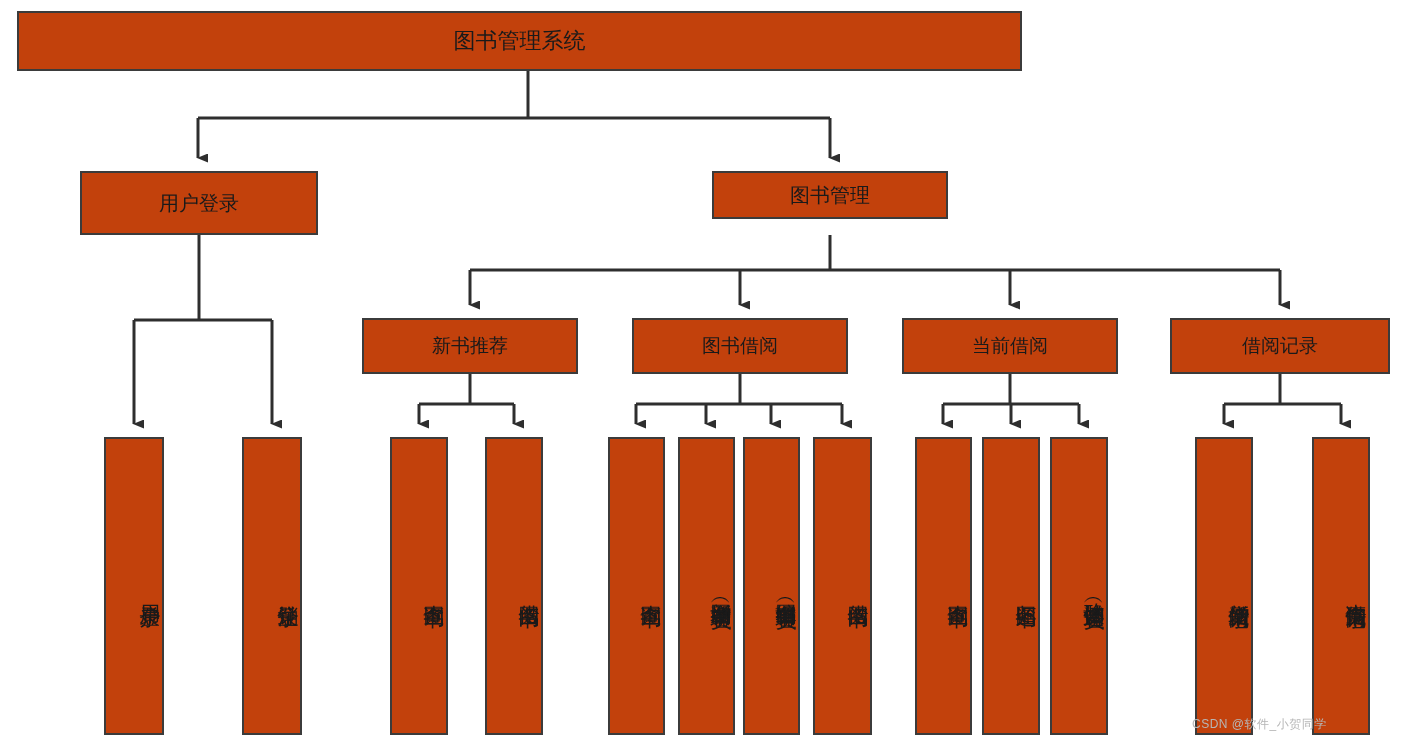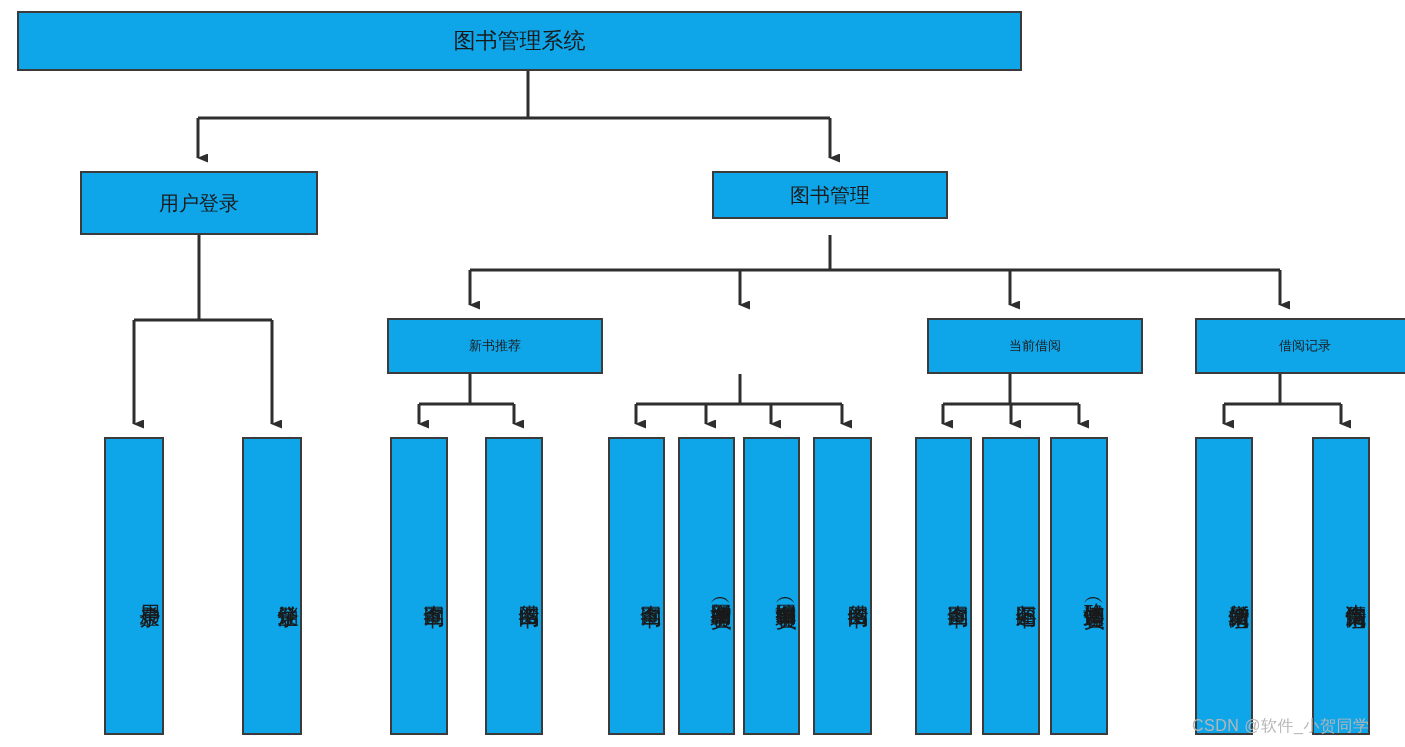--- a/index.html
+++ b/index.html
@@ -21,51 +21,50 @@
     position: absolute;
     left: 0;
     top: 0;
     width: 1405px;
     height: 747px;
   }
   .node {
     position: absolute;
     box-sizing: border-box;
     border: 2px solid #3b3b3b;
-    background: #0ea5e9;
+    background: #c2410c;
     color: #1a1a1a;
     display: flex;
     align-items: center;
     justify-content: center;
     text-align: left;
     line-height: 1.12;
   }
   .node.root {
     font-size: 22px;
     border-width: 2px;
   }
   .node.level1 {
     font-size: 20px;
   }
   .node.level2 {
-    font-size: 13px;
-    margin-left: 25px;
+    font-size: 19px;
   }
   .node.leaf {
     font-size: 21px;
     writing-mode: vertical-rl;
     text-orientation: upright;
     padding-top: 8px;
     align-items: flex-start;
     justify-content: center;
     letter-spacing: 1px;
   }
   .watermark {
     position: absolute;
-    font-size: 16px;
+    font-size: 12px;
     color: #b6b6b6;
     white-space: nowrap;
     letter-spacing: 0.5px;
     pointer-events: none;
   }
 </style>
 </head>
 <body>
 
 <div id="canvas">
@@ -119,20 +118,21 @@
       <path d="M1341,404 L1341,424" marker-end="url(#arrowhead)"></path>
     </g>
   </svg>
 
   <div class="node root" id="node-root" style="left: 17px; top: 11px; width: 1005px; height: 60px;">图书管理系统</div>
 
   <div class="node level1" id="node-l1-0" style="left: 80px; top: 171px; width: 238px; height: 64px;">用户登录</div>
   <div class="node level1" id="node-l1-1" style="left: 712px; top: 171px; width: 236px; height: 48px;">图书管理</div>
 
   <div class="node level2" id="node-l2-0" style="left: 362px; top: 318px; width: 216px; height: 56px;">新书推荐</div>
+  <div class="node level2" id="node-l2-1" style="left: 632px; top: 318px; width: 216px; height: 56px;">图书借阅</div>
   <div class="node level2" id="node-l2-3" style="left: 1170px; top: 318px; width: 220px; height: 56px;">借阅记录</div>
   <div class="node level2" id="node-l2-2" style="left: 902px; top: 318px; width: 216px; height: 56px;">当前借阅</div>
 
   <div class="node leaf" id="node-leaf-0" style="left: 104px; top: 437px; width: 60px; height: 298px;">用户登录</div>
   <div class="node leaf" id="node-leaf-1" style="left: 242px; top: 437px; width: 60px; height: 298px;">注销登录</div>
   <div class="node leaf" id="node-leaf-2" style="left: 390px; top: 437px; width: 58px; height: 298px;">查询图书</div>
   <div class="node leaf" id="node-leaf-3" style="left: 485px; top: 437px; width: 58px; height: 298px;">借阅图书</div>
   <div class="node leaf" id="node-leaf-4" style="left: 608px; top: 437px; width: 57px; height: 298px;">查询图书</div>
   <div class="node leaf" id="node-leaf-5" style="left: 678px; top: 437px; width: 57px; height: 298px;">新增图书（管理员）</div>
   <div class="node leaf" id="node-leaf-6" style="left: 743px; top: 437px; width: 57px; height: 298px;">编辑图书（管理员）</div>

